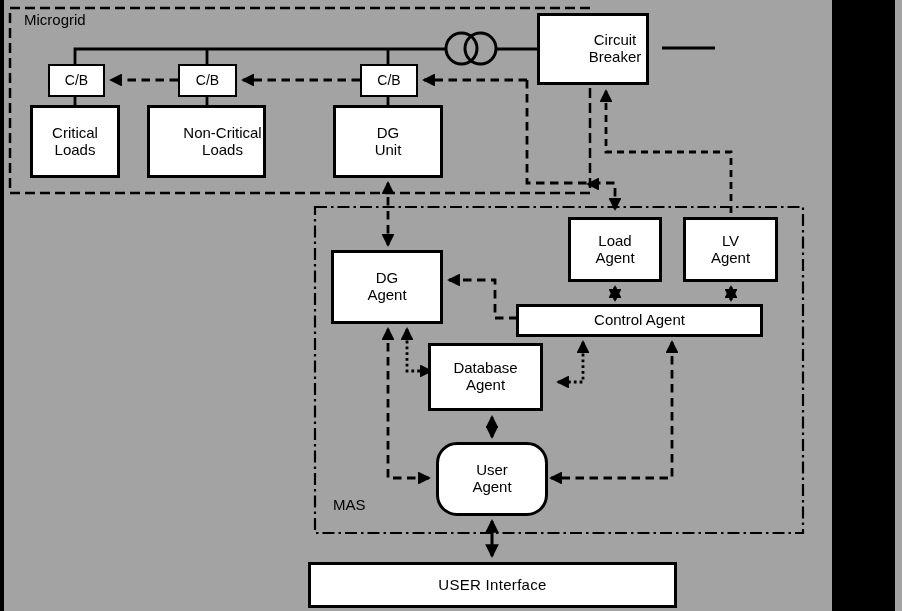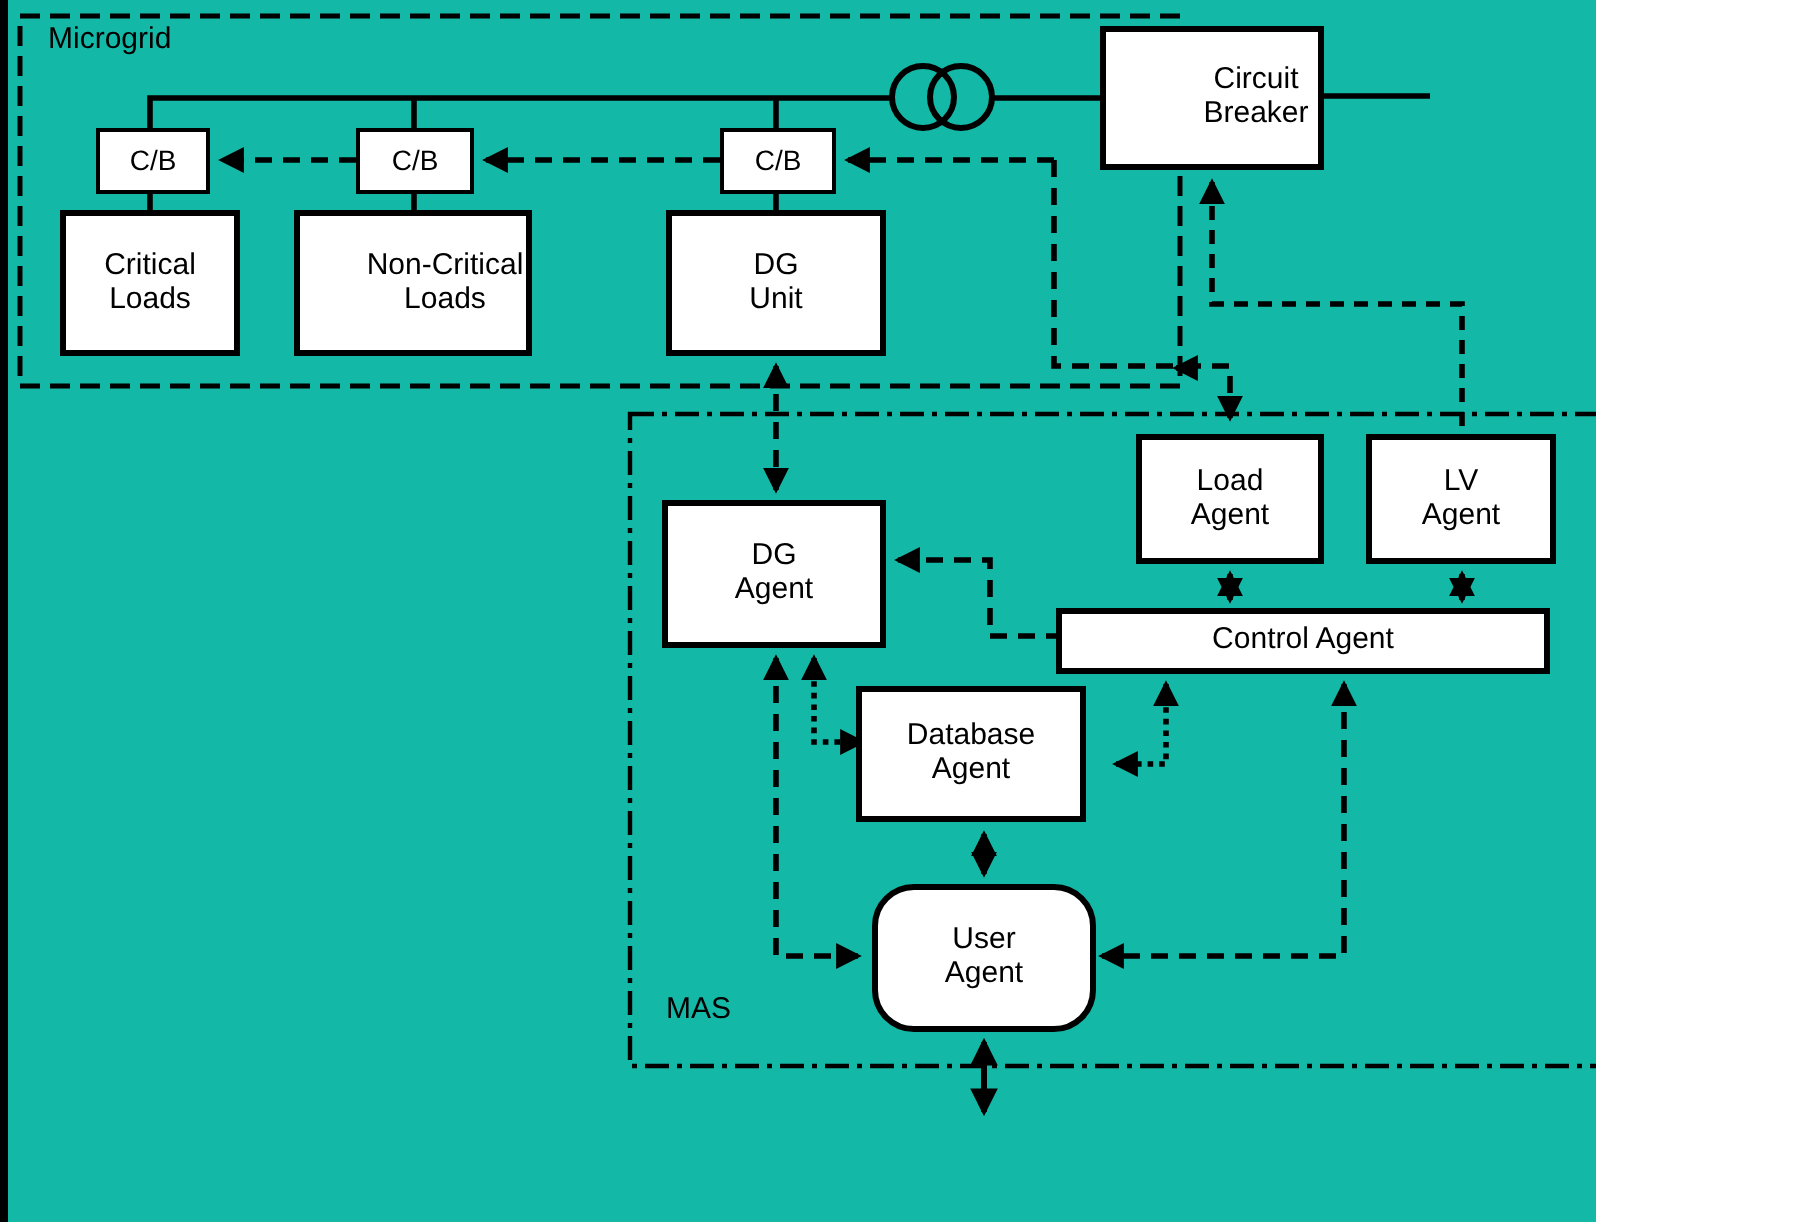--- a/index.html
+++ b/index.html
@@ -1,17 +1,17 @@
 <!DOCTYPE html>
 <html><head>
 <meta charset="utf-8">
 <style>
   html,body{margin:0;padding:0;background:#fff;}
   #stage{
-    position:relative;width:798px;height:611px;background:#14b8a6;
+    position:relative;width:902px;height:611px;background:#a3a3a3;
     font-family:"Liberation Sans","DejaVu Sans",sans-serif;color:#000;
     overflow:hidden;
   }
   #wires{position:absolute;left:0;top:0;width:902px;height:611px;}
   .box{
     position:absolute;box-sizing:border-box;background:#ffffff;
     border:3px solid #000;display:flex;align-items:center;justify-content:center;
     text-align:center;white-space:pre-line;font-size:15px;line-height:1.12;
   }
   .cb{border-width:2.5px;font-size:14px;}
@@ -72,32 +72,33 @@
   <div class="box cb" style="left:178px;top:64px;width:59px;height:33px;">C/B</div>
   <div class="box cb" style="left:360px;top:64px;width:58px;height:33px;">C/B</div>
 
   <div class="box" style="left:30px;top:105px;width:90px;height:73px;">Critical
 Loads</div>
   <div class="box" style="left:147px;top:105px;width:119px;height:73px;padding-left:32px;">Non-Critical
 Loads</div>
   <div class="box" style="left:333px;top:105px;width:110px;height:73px;">DG
 Unit</div>
 
-  <div class="box" style="left:550px;top:13px;width:112px;height:72px;padding-left:44px;">Circuit
+  <div class="box" style="left:537px;top:13px;width:112px;height:72px;padding-left:44px;">Circuit
 Breaker</div>
 
   <div class="box" style="left:331px;top:250px;width:112px;height:74px;">DG
 Agent</div>
   <div class="box" style="left:568px;top:217px;width:94px;height:65px;">Load
 Agent</div>
   <div class="box" style="left:683px;top:217px;width:95px;height:65px;">LV
 Agent</div>
-  <div class="box" style="left:528px;top:304px;width:247px;height:33px;">Control Agent</div>
+  <div class="box" style="left:516px;top:304px;width:247px;height:33px;">Control Agent</div>
   <div class="box" style="left:428px;top:343px;width:115px;height:68px;">Database
 Agent</div>
   <div class="box" style="left:436px;top:442px;width:112px;height:74px;border-radius:21px;">User
 Agent</div>
 
+  <div class="box wide" style="left:308px;top:562px;width:369px;height:46px;border-width:3.5px;">USER Interface</div>
 
   <div class="bar" style="left:0;top:0;width:4px;height:611px;"></div>
   <div class="bar" style="left:832px;top:0;width:63px;height:611px;"></div>
 
 </div>
 
 </body></html>

